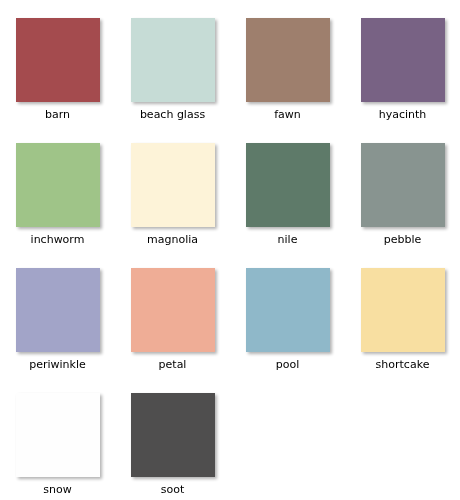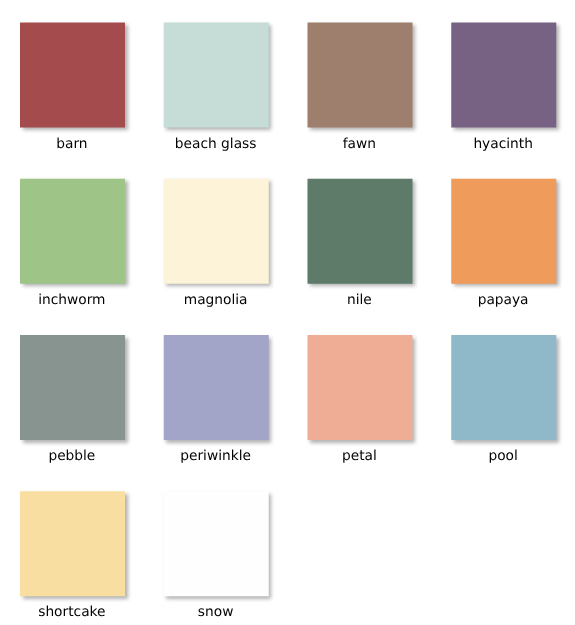--- a/index.html
+++ b/index.html
@@ -74,24 +74,20 @@
     </div>
     <div class="swatch-cell">
       <div class="swatch-chip" style="background: rgb(253, 243, 216);"></div>
       <div class="swatch-label" style="color: rgb(0, 0, 0);">magnolia</div>
     </div>
     <div class="swatch-cell">
       <div class="swatch-chip" style="background: rgb(94, 122, 105);"></div>
       <div class="swatch-label" style="color: rgb(0, 0, 0);">nile</div>
     </div>
     <div class="swatch-cell">
-      <div class="swatch-chip" style="background: rgb(238, 155, 92);"></div>
-      <div class="swatch-label" style="color: rgb(0, 0, 0);">papaya</div>
-    </div>
-    <div class="swatch-cell">
       <div class="swatch-chip" style="background: rgb(136, 148, 144);"></div>
       <div class="swatch-label" style="color: rgb(0, 0, 0);">pebble</div>
     </div>
     <div class="swatch-cell">
       <div class="swatch-chip" style="background: rgb(162, 164, 200);"></div>
       <div class="swatch-label" style="color: rgb(0, 0, 0); text-align: right;">periwinkle</div>
     </div>
     <div class="swatch-cell">
       <div class="swatch-chip" style="background: rgb(239, 173, 150);"></div>
       <div class="swatch-label" style="color: rgb(0, 0, 0);">petal</div>
@@ -101,13 +97,17 @@
       <div class="swatch-label" style="color: rgb(0, 0, 0);">pool</div>
     </div>
     <div class="swatch-cell">
       <div class="swatch-chip" style="background: rgb(248, 223, 161);"></div>
       <div class="swatch-label" style="color: rgb(0, 0, 0);">shortcake</div>
     </div>
     <div class="swatch-cell">
       <div class="swatch-chip" style="background: rgb(254, 254, 254);"></div>
       <div class="swatch-label" style="color: rgb(0, 0, 0);">snow</div>
     </div>
+    <div class="swatch-cell">
+      <div class="swatch-chip" style="background: rgb(79, 78, 78);"></div>
+      <div class="swatch-label" style="color: rgb(0, 0, 0);">soot</div>
+    </div>
   </div>
 
 </body></html>

